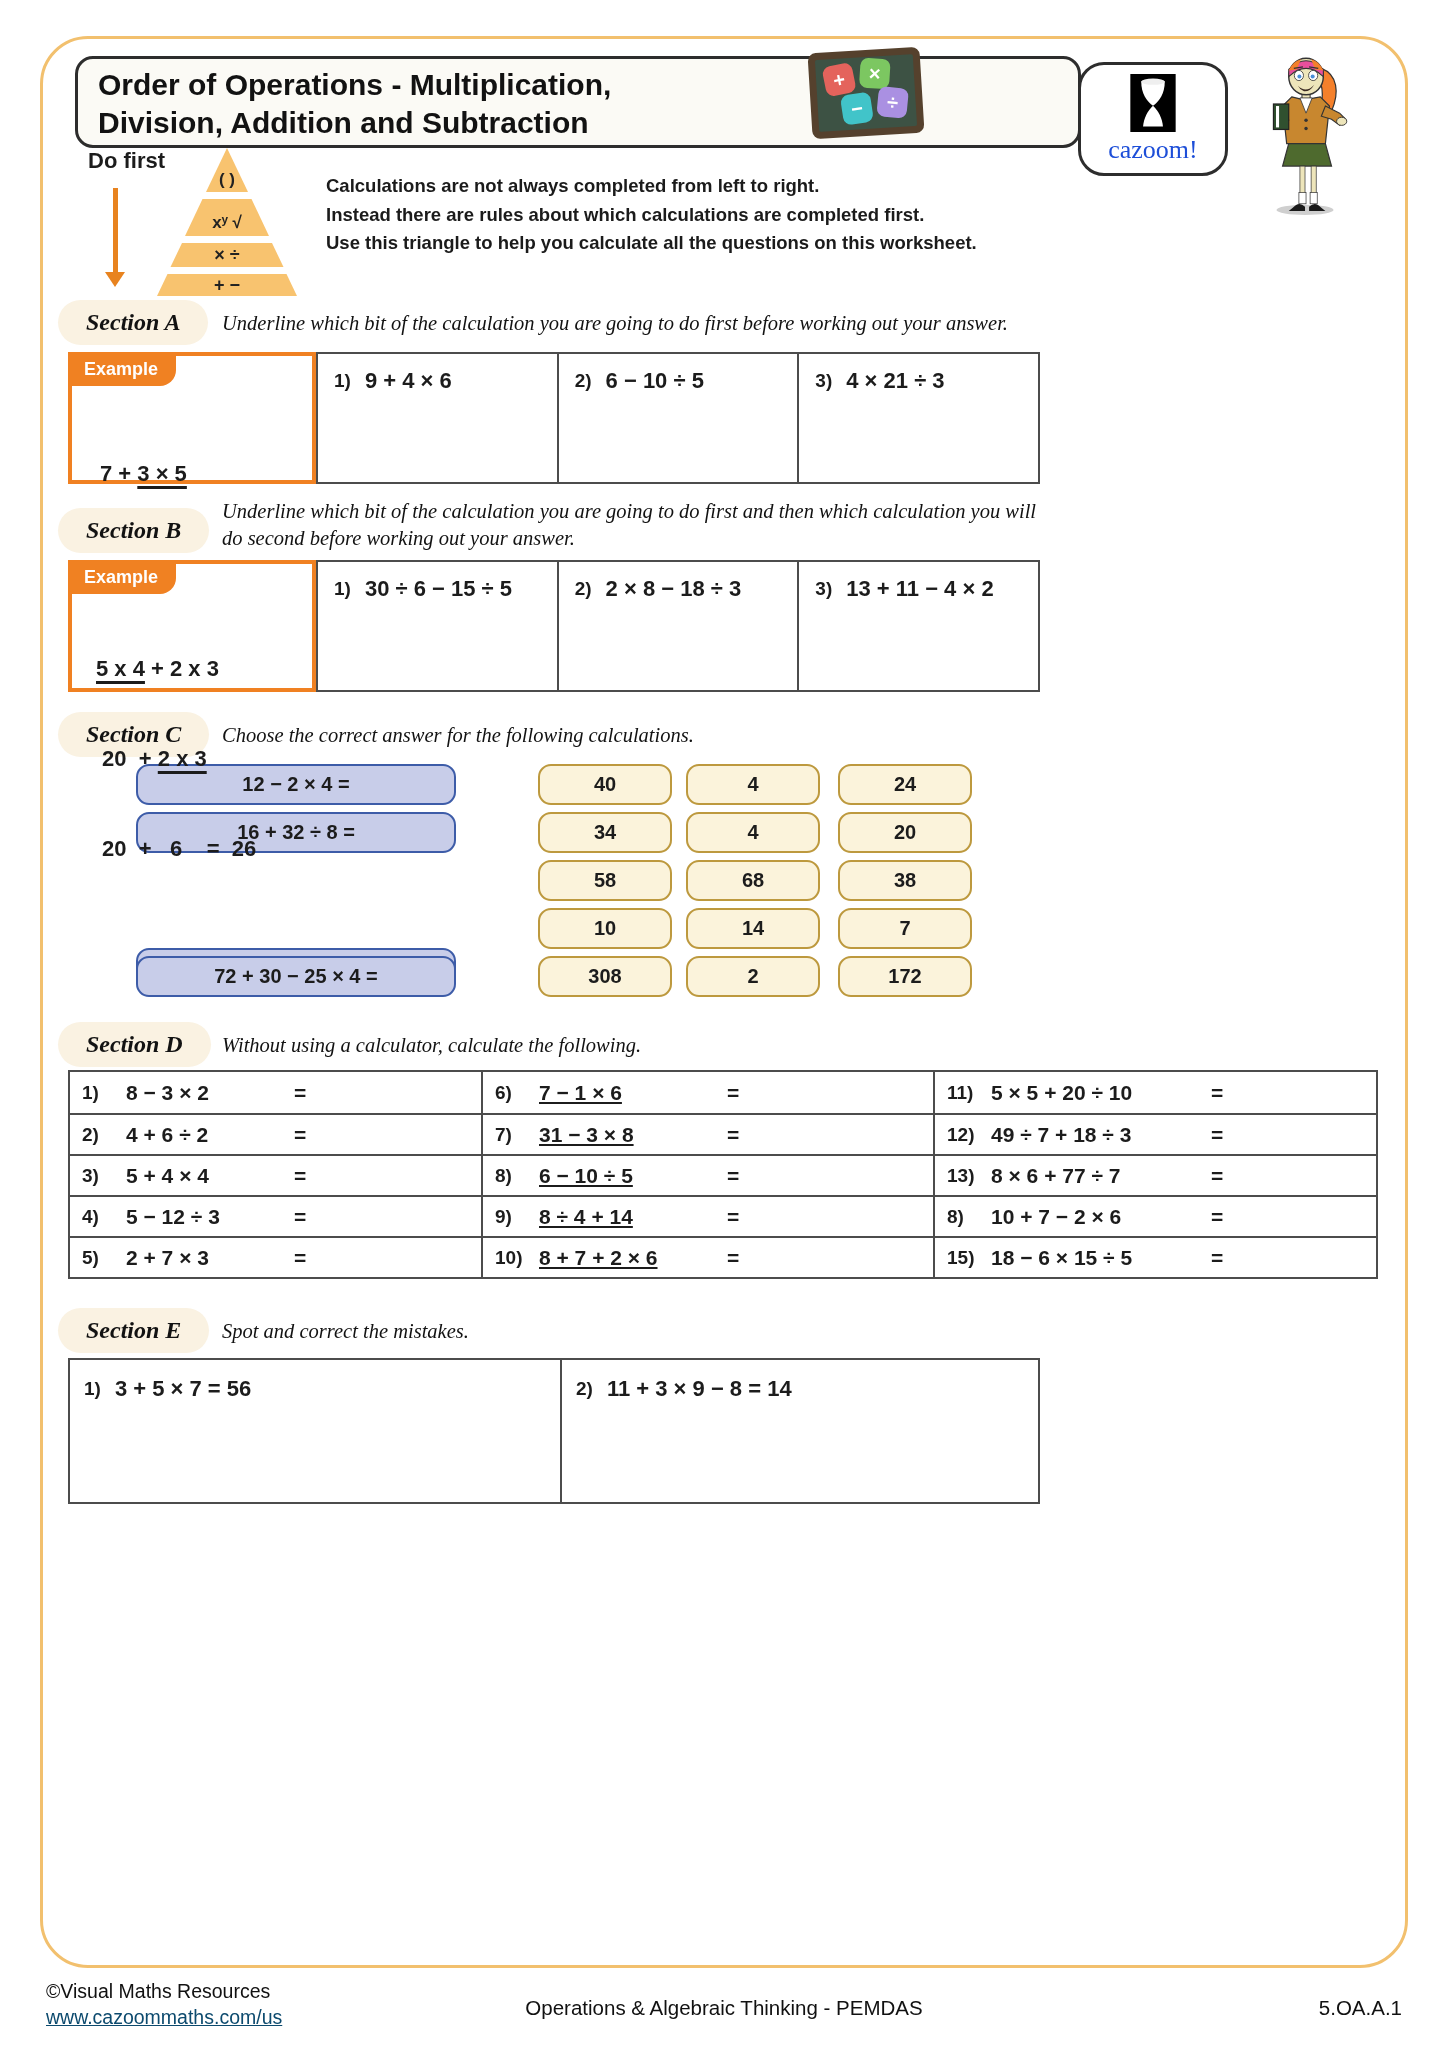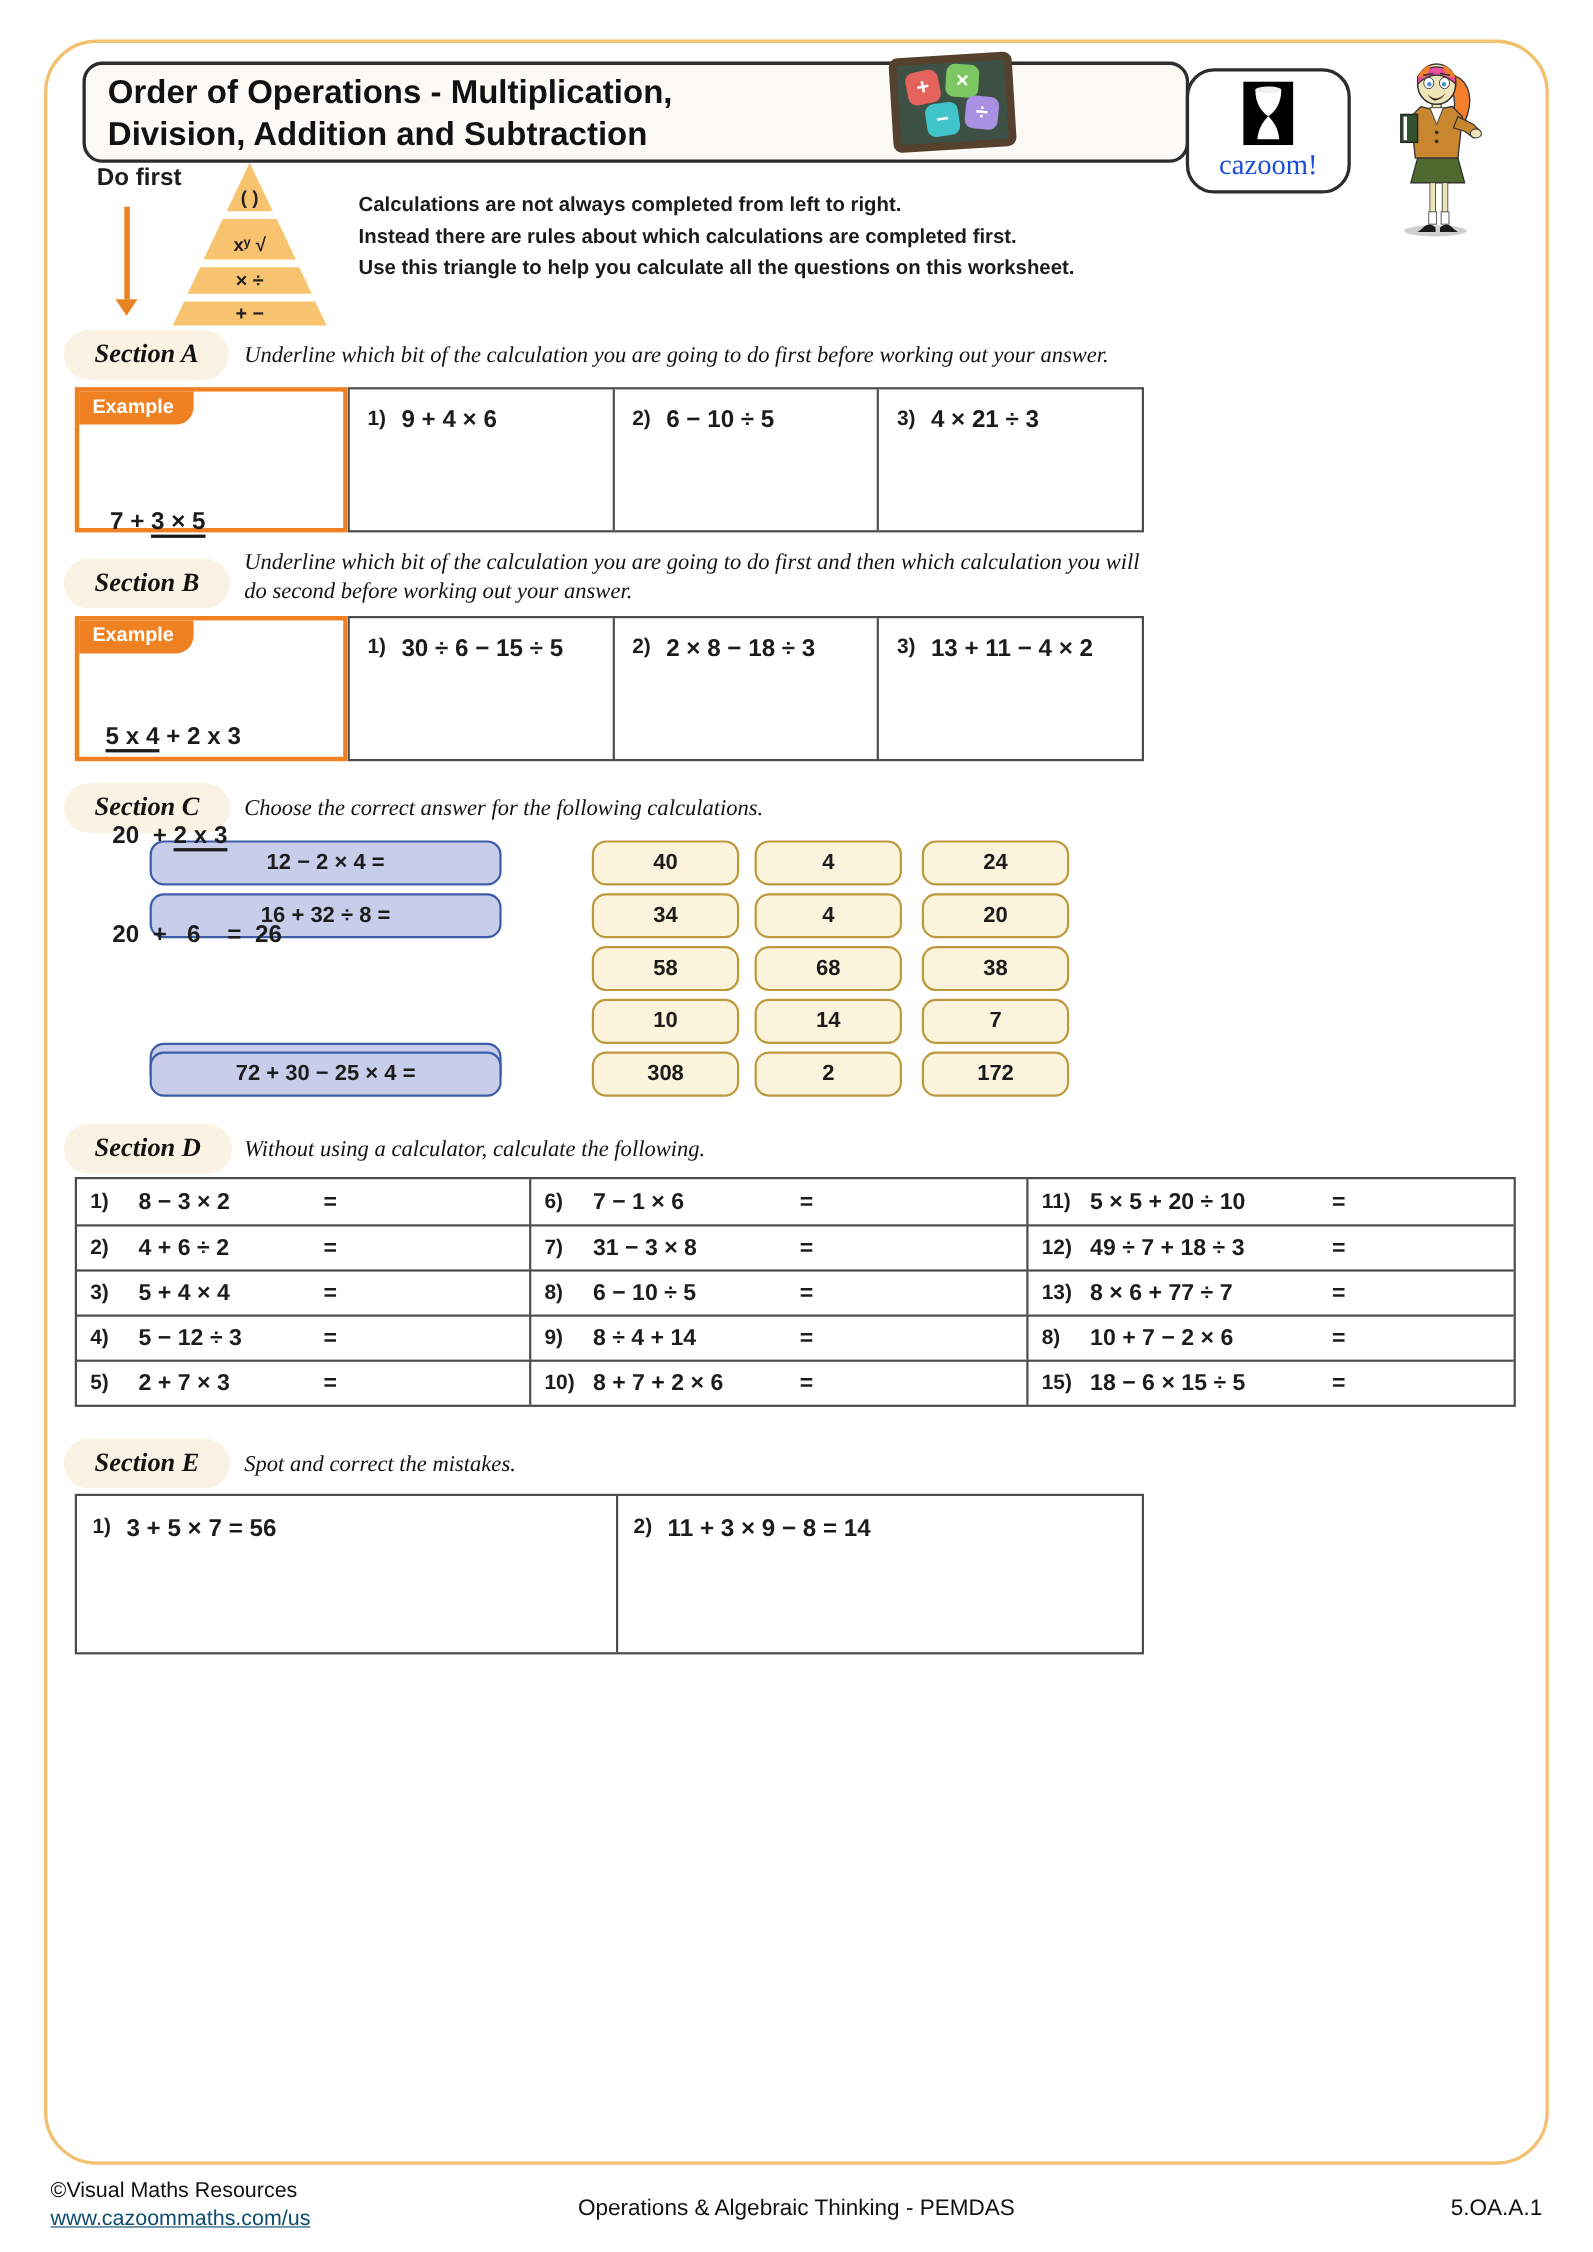--- a/index.html
+++ b/index.html
@@ -64,21 +64,21 @@
        font-size:20px;font-weight:bold;box-sizing:border-box;}
   
   .d-table{position:absolute;left:68px;top:1070px;display:grid;grid-template-columns:411px 452px 443px;
            border:2px solid #4c4c4c;background:#fff;}
   .d-cell{height:41px;border-left:2px solid #4c4c4c;border-top:2px solid #4c4c4c;display:flex;
           align-items:center;padding-left:12px;box-sizing:border-box;}
   .d-cell:nth-child(3n+1){border-left:none;}
   .d-cell:nth-child(-n+3){border-top:none;}
   .d-num{width:44px;font-size:19px;font-weight:bold;}
   .d-expr{font-size:21px;font-weight:bold;}
-  .w1{width:168px;} .w2{width:188px;} .w3{width:220px;}
+  .w1{width:168px;} .w2{width:188px;text-decoration:underline;} .w3{width:220px;}
   .d-eq{font-size:21px;font-weight:bold;}
   
   .e-table{position:absolute;left:68px;top:1358px;width:972px;height:146px;display:flex;
            border:2px solid #4c4c4c;box-sizing:border-box;background:#fff;}
   .e-cell{border-left:2px solid #4c4c4c;padding:16px 0 0 14px;display:flex;gap:14px;align-items:flex-start;box-sizing:border-box;}
   .e-cell:first-child{border-left:none;width:490px;}
   .e-cell:last-child{flex:1;}
   
   .footer-left{position:absolute;left:46px;top:1980px;font-size:19.5px;color:#111;}
   .footer-link{color:#0c4a6e;text-decoration:underline;display:block;margin-top:3px;}

